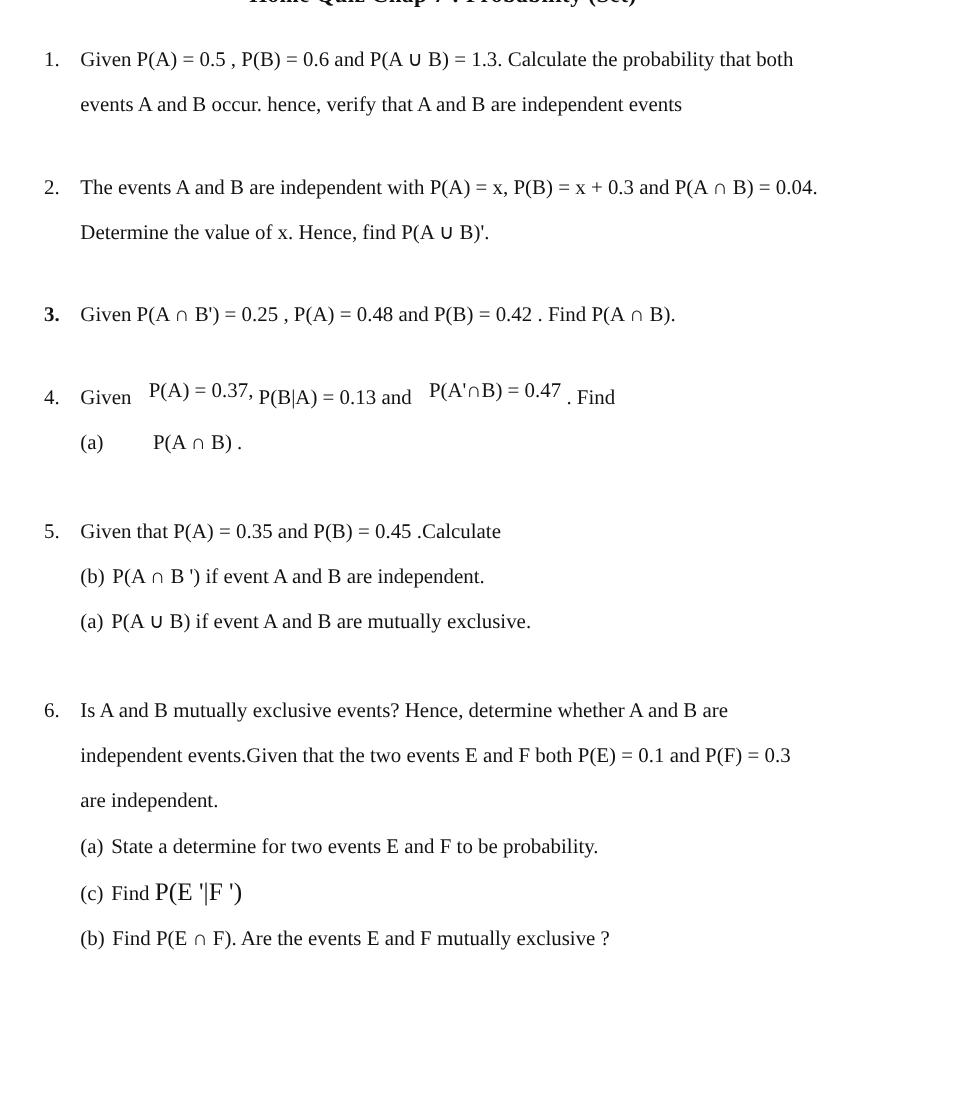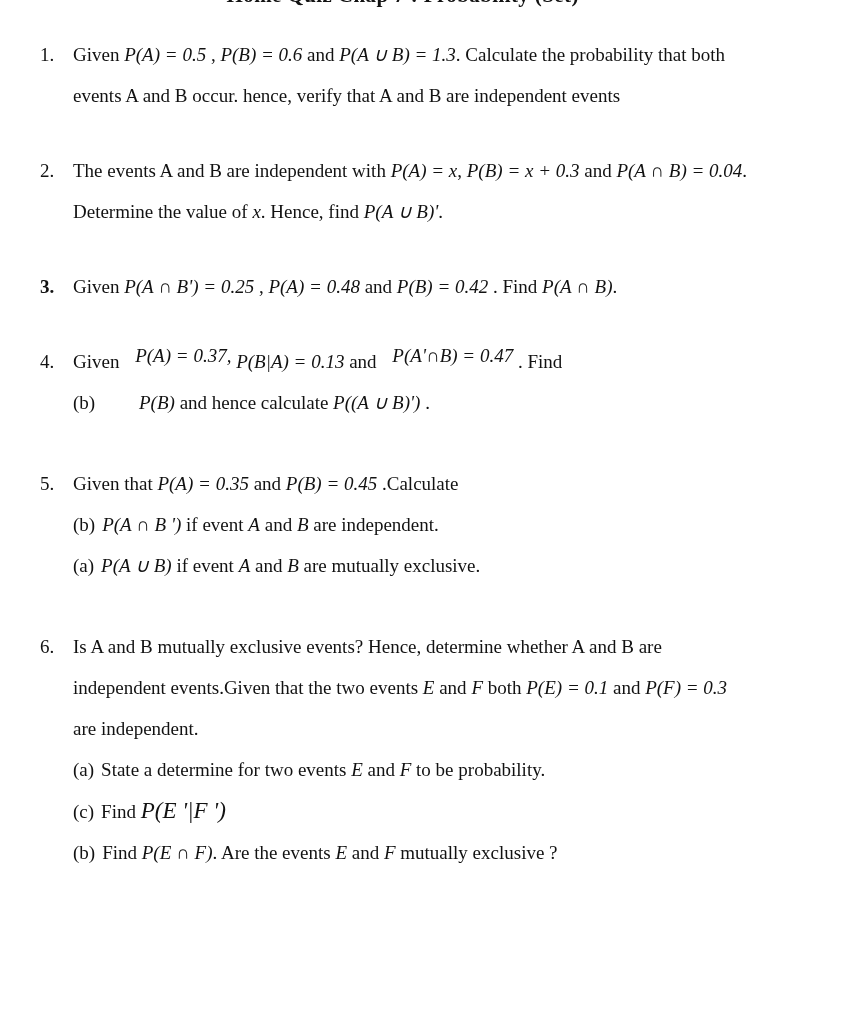--- a/index.html
+++ b/index.html
@@ -41,21 +41,21 @@
     position: absolute;
     left: 0;
     top: 0;
     line-height: 41px;
   }
   .qnum.bold { font-weight: 700; }
   .qline {
     margin: 0;
     line-height: 41px;
   }
-  .math { font-style: italic; }
+  .math { }
   .raised { position: relative; top: -6px; margin-left: 11px; }
   .big { font-size: 23px; }
   .ilabel.tab { display: inline-block; width: 66px; font-style: normal; }
   .ilabel.inline { margin-right: 7px; font-style: normal; }
 </style>
 </head>
 <body>
 
 <div class="page">
 
@@ -76,21 +76,21 @@
     </div>
 
     <div class="question">
       <span class="qnum bold">3.</span>
       <p class="qline"><span>Given </span><span class="math">P(A ∩ B') = 0.25</span><span> , </span><span class="math">P(A) = 0.48</span><span> and </span><span class="math">P(B) = 0.42</span><span> . Find </span><span class="math">P(A ∩ B)</span><span>.</span></p>
     </div>
 
     <div class="question gap-lg">
       <span class="qnum">4.</span>
       <p class="qline"><span>Given  </span><span class="math raised">P(A) = 0.37,</span><span> </span><span class="math">P(B|A) = 0.13</span><span>  and  </span><span class="math raised">P(A'∩B) = 0.47</span><span> . Find</span></p>
-      <p class="qline"><span class="ilabel tab">(b)</span><span><span class="math">P(B)</span><span> and hence calculate  </span><span class="math">P((A ∪ B)')</span><span> .</span></span></p>
+      <p class="qline"><span class="ilabel tab">(a)</span><span><span class="math">P(A ∩ B)</span><span> .</span></span></p>
     </div>
 
     <div class="question gap-lg">
       <span class="qnum">5.</span>
       <p class="qline"><span>Given that  </span><span class="math">P(A) = 0.35</span><span>  and  </span><span class="math">P(B) = 0.45</span><span> .Calculate</span></p>
       <p class="qline"><span class="ilabel inline">(b)</span><span><span class="math">P(A ∩ B ')</span><span> if event </span><span class="math">A</span><span> and </span><span class="math">B</span><span> are independent.</span></span></p>
       <p class="qline"><span class="ilabel inline">(a)</span><span><span class="math">P(A ∪ B)</span><span> if event </span><span class="math">A</span><span> and </span><span class="math">B</span><span> are mutually exclusive.</span></span></p>
     </div>
 
     <div class="question">

